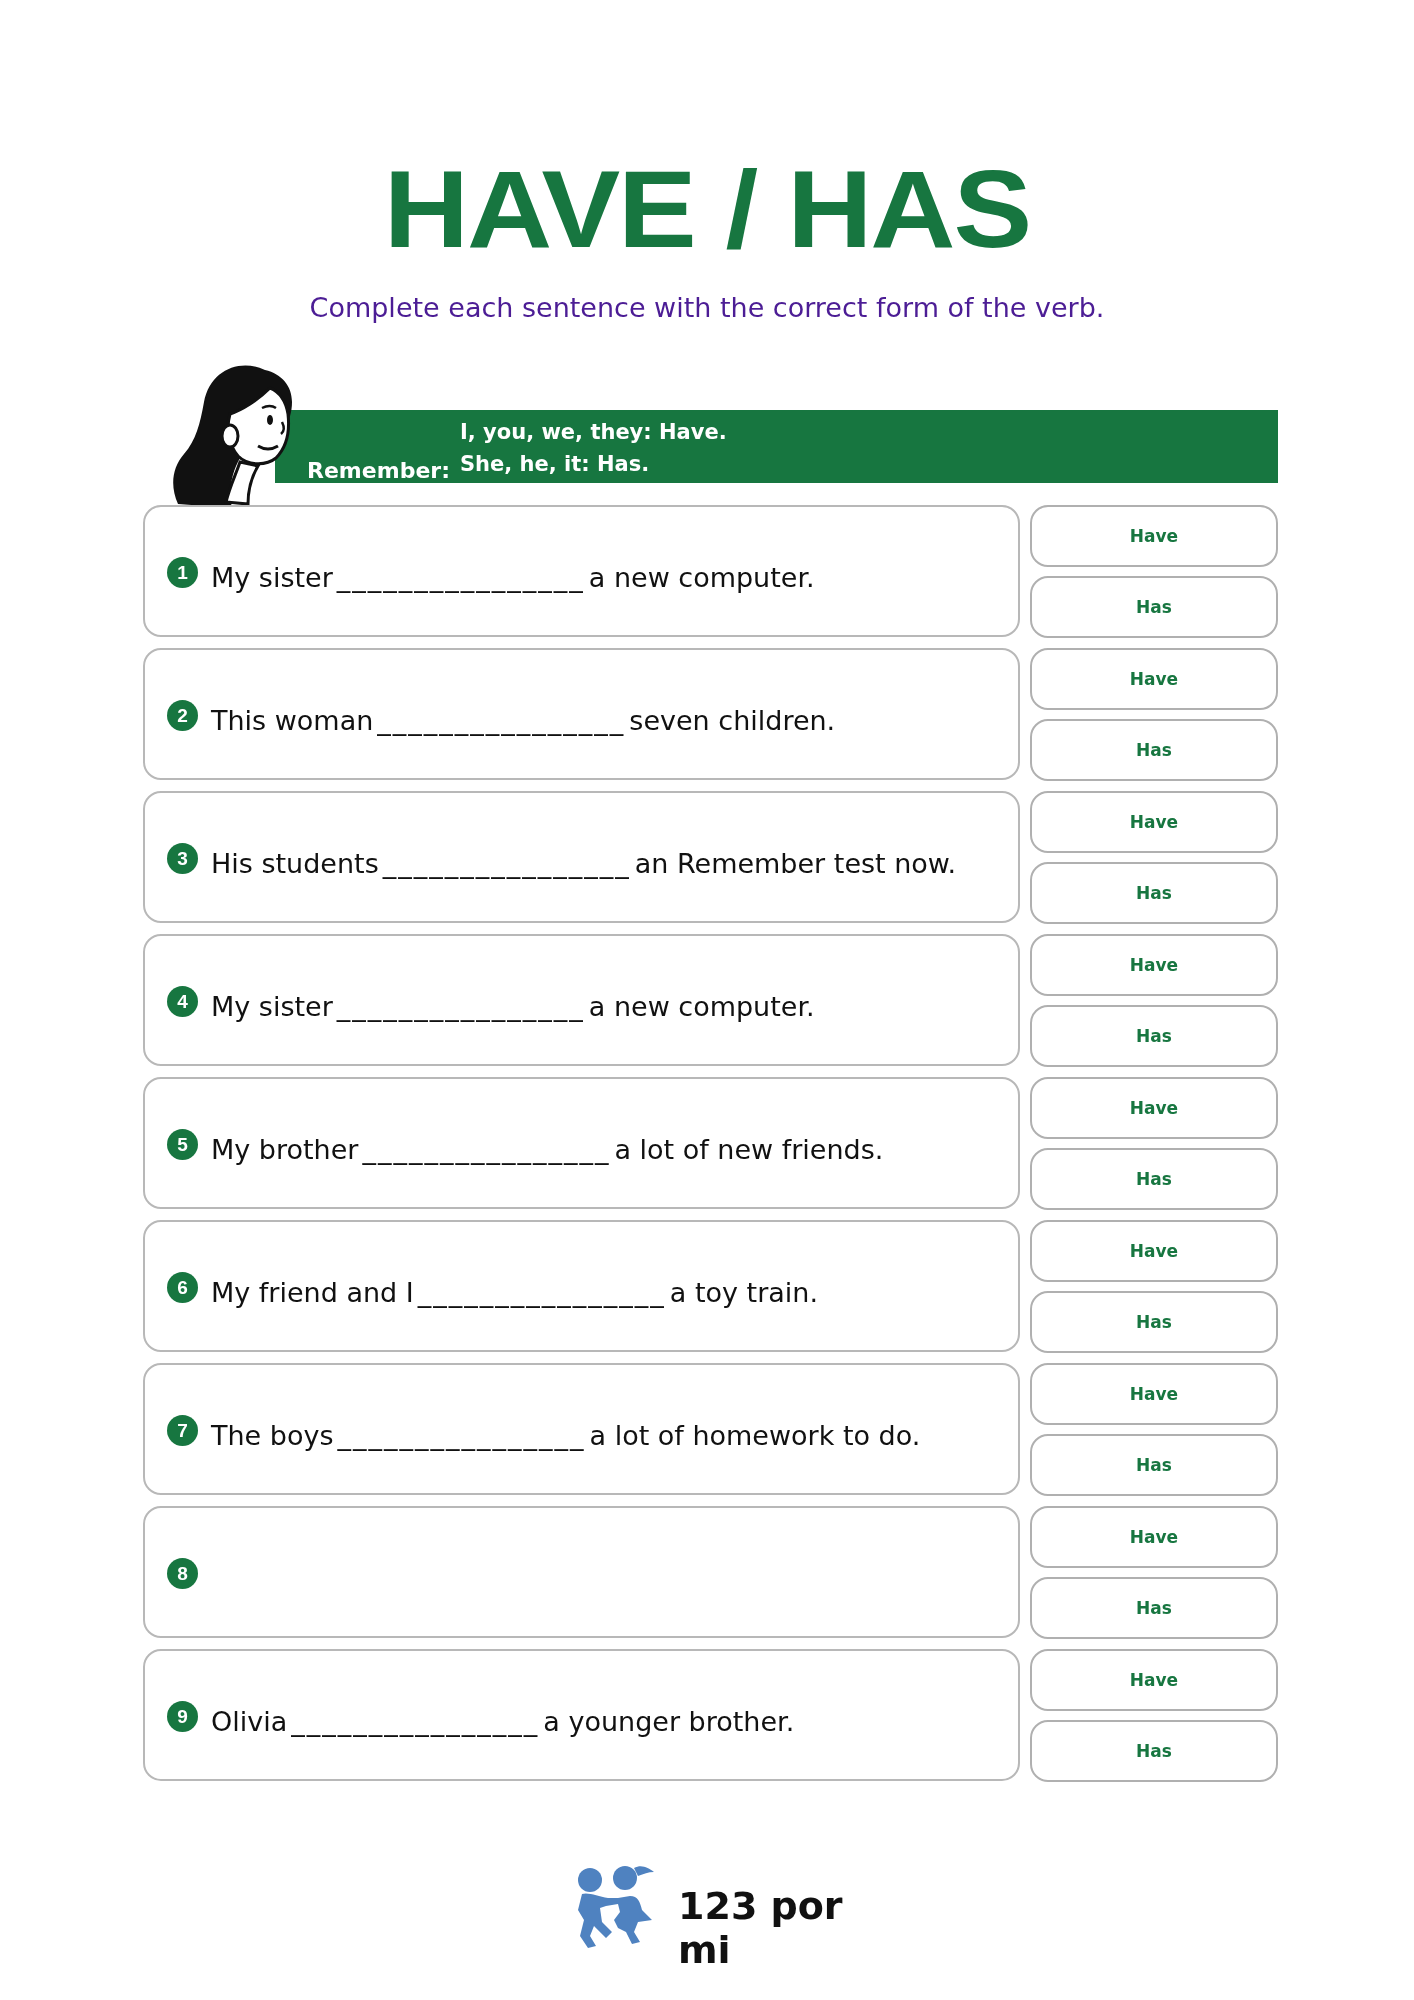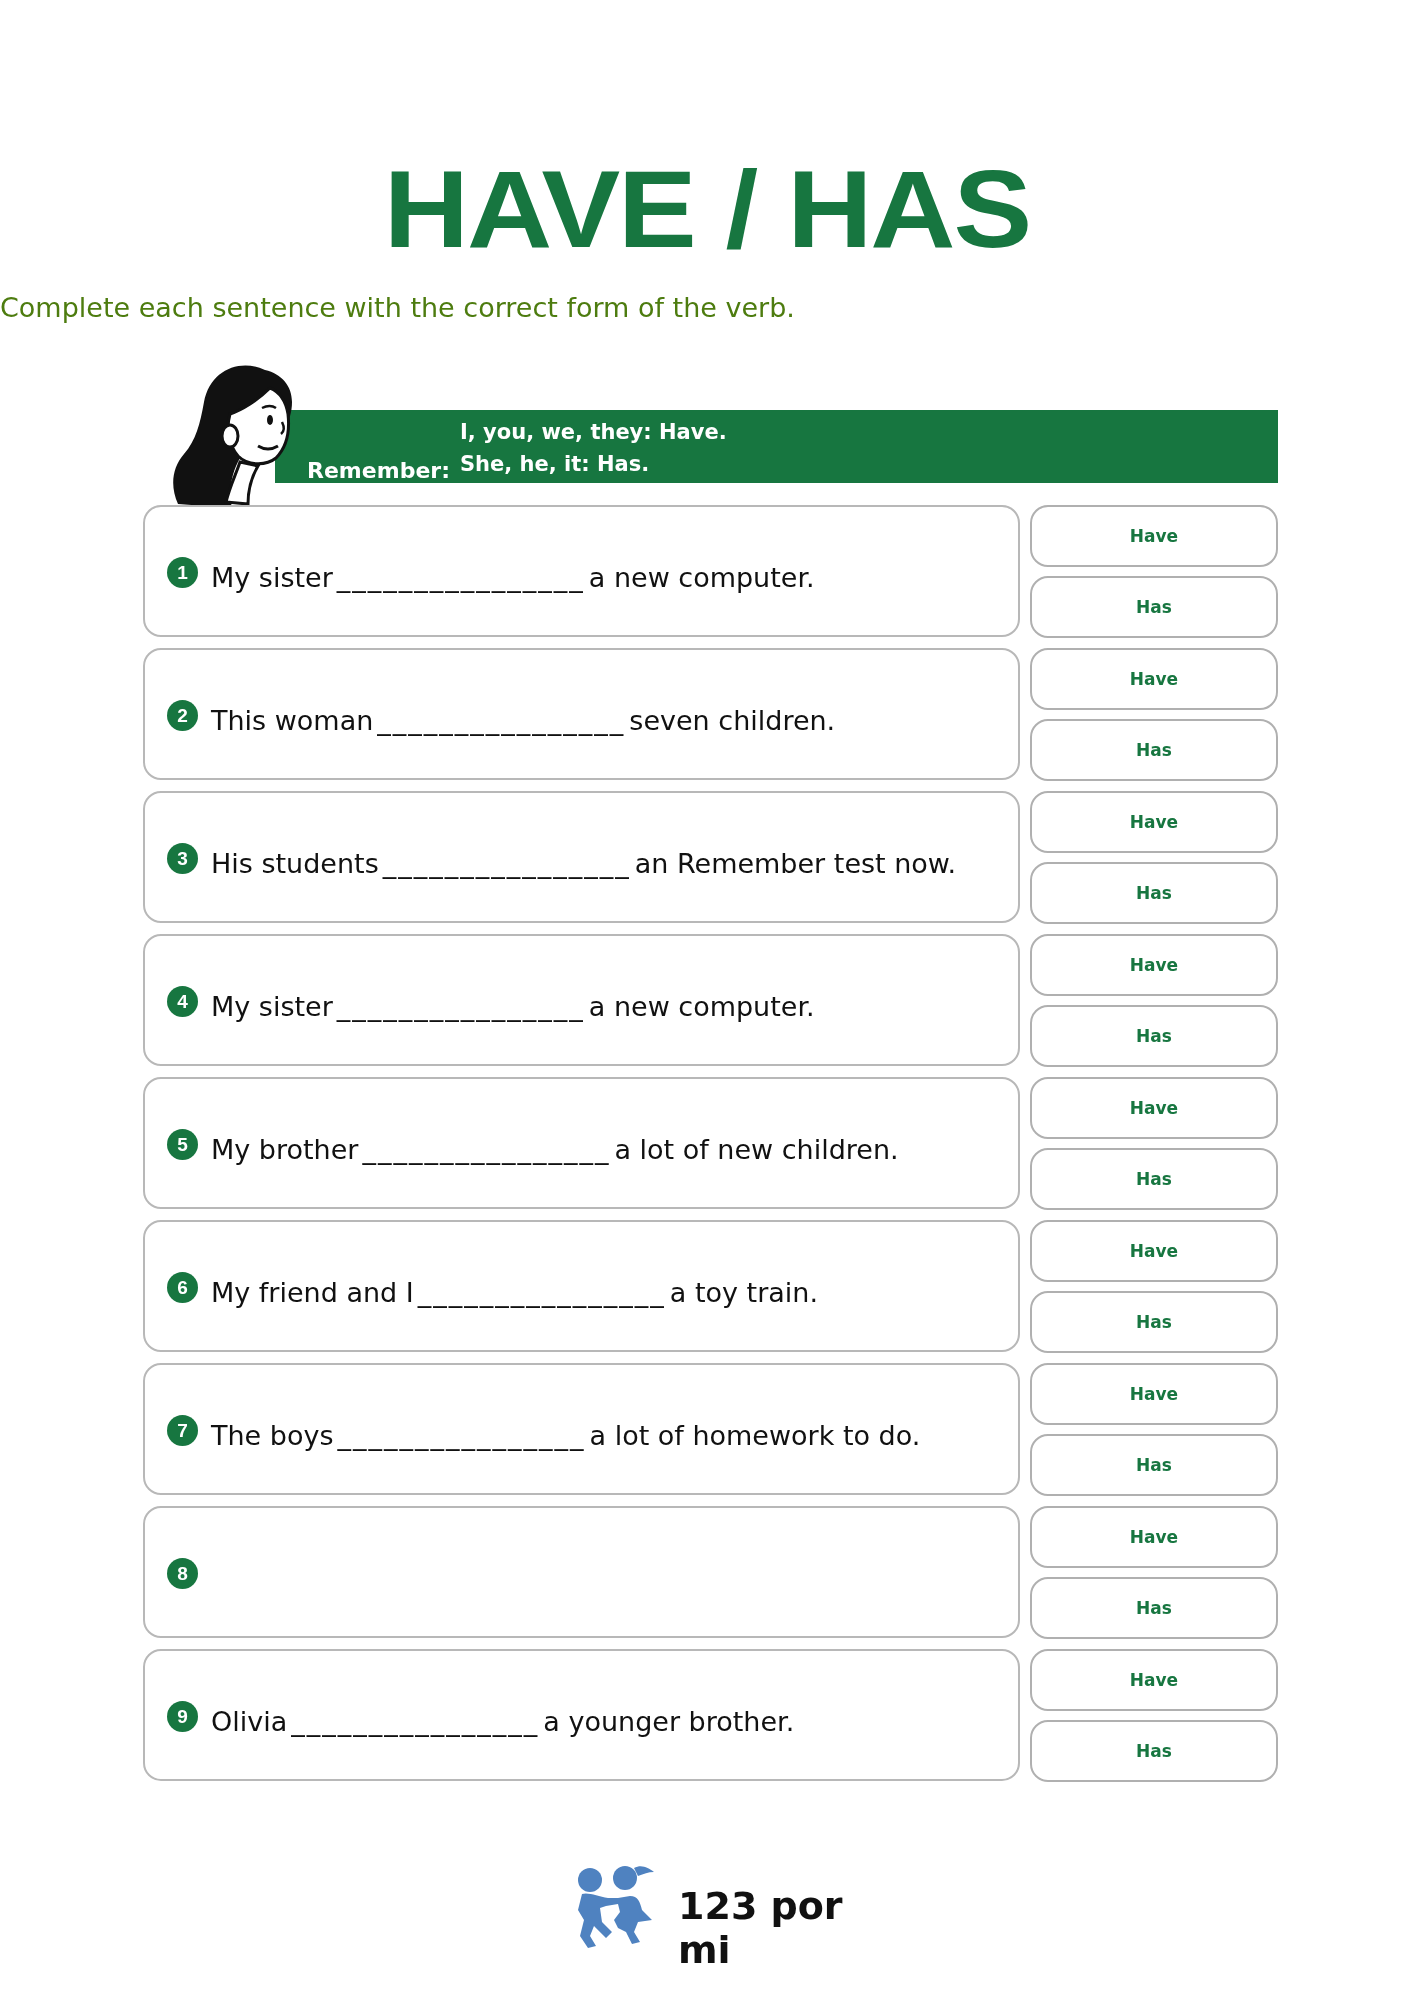--- a/index.html
+++ b/index.html
@@ -1,18 +1,18 @@
 <!DOCTYPE html>
 <html><head>
   <meta charset="utf-8">
   <style>
     html, body { margin: 0; padding: 0; background: #ffffff; }
     body { width: 1414px; height: 2000px; position: relative; overflow: hidden; font-family: "DejaVu Sans", sans-serif; color: #111; }
     .title { position: absolute; left: 0; right: 0; top: 150px; text-align: center; font-family: "Liberation Sans", sans-serif; font-weight: 900; font-size: 118px; letter-spacing: -2px; color: #177640; line-height: 1; transform: scaleY(0.92); }
-    .subtitle { position: absolute; left: 0; right: 0; top: 292px; text-align: left; font-size: 27px; color: #4d7c0f; font-family: "DejaVu Sans", sans-serif; }
+    .subtitle { position: absolute; left: 0; right: 0; top: 292px; text-align: center; font-size: 27px; color: #4c1d95; font-family: "DejaVu Sans", sans-serif; }
     .banner { position: absolute; left: 275px; top: 410px; width: 1003px; height: 73px; background: #177640; color: #fff; }
     .banner .label { position: absolute; left: 32px; top: 22px; font-weight: bold; font-size: 22px; font-family: "DejaVu Sans", sans-serif; margin-top: 26px; }
     .banner .rules { position: absolute; left: 185px; top: 6px; font-weight: bold; font-size: 21px; line-height: 32px; font-family: "DejaVu Sans", sans-serif; }
     .girl { position: absolute; left: 170px; top: 362px; width: 135px; height: 146px; }
     .card { position: absolute; left: 143px; width: 877px; height: 132px; border: 2px solid #b8b8b8; border-radius: 18px; box-sizing: border-box; background: #fff; }
     .card .num { position: absolute; left: 22px; top: 50px; width: 31px; height: 31px; border-radius: 50%; background: #177640; color: #fff; font-weight: bold; font-size: 19px; text-align: center; line-height: 31px; font-family: "Liberation Sans", sans-serif; }
     .card .sentence { position: absolute; left: 66px; top: 47px; font-size: 27px; white-space: nowrap; font-family: "DejaVu Sans", sans-serif; color: #111; }
     .card .blank { display: inline-block; letter-spacing: 2px; margin: 8px 4px; }
     .btn { position: absolute; left: 1030px; width: 248px; height: 62px; border: 2px solid #b0b0b0; border-radius: 18px; box-sizing: border-box; background: #fff; color: #177640; font-weight: bold; font-size: 17px; text-align: center; line-height: 58px; font-family: "DejaVu Sans", sans-serif; cursor: pointer; }
     .logo { position: absolute; left: 568px; top: 1862px; width: 330px; height: 90px; }
@@ -75,21 +75,21 @@
 
 <div class="card" style="top:934px">
   <span class="num">4</span>
   <span class="sentence"><span>My sister</span><span class="blank">________________</span><span>a new computer.</span></span>
 </div>
 <div class="btn" style="top:934px">Have</div>
 <div class="btn" style="top:1005px">Has</div>
 
 <div class="card" style="top:1077px">
   <span class="num">5</span>
-  <span class="sentence"><span>My brother</span><span class="blank">________________</span><span>a lot of new children.</span></span>
+  <span class="sentence"><span>My brother</span><span class="blank">________________</span><span>a lot of new friends.</span></span>
 </div>
 <div class="btn" style="top:1077px">Have</div>
 <div class="btn" style="top:1148px">Has</div>
 
 <div class="card" style="top:1220px">
   <span class="num">6</span>
   <span class="sentence"><span>My friend and I</span><span class="blank">________________</span><span>a toy train.</span></span>
 </div>
 <div class="btn" style="top:1220px">Have</div>
 <div class="btn" style="top:1291px">Has</div>

